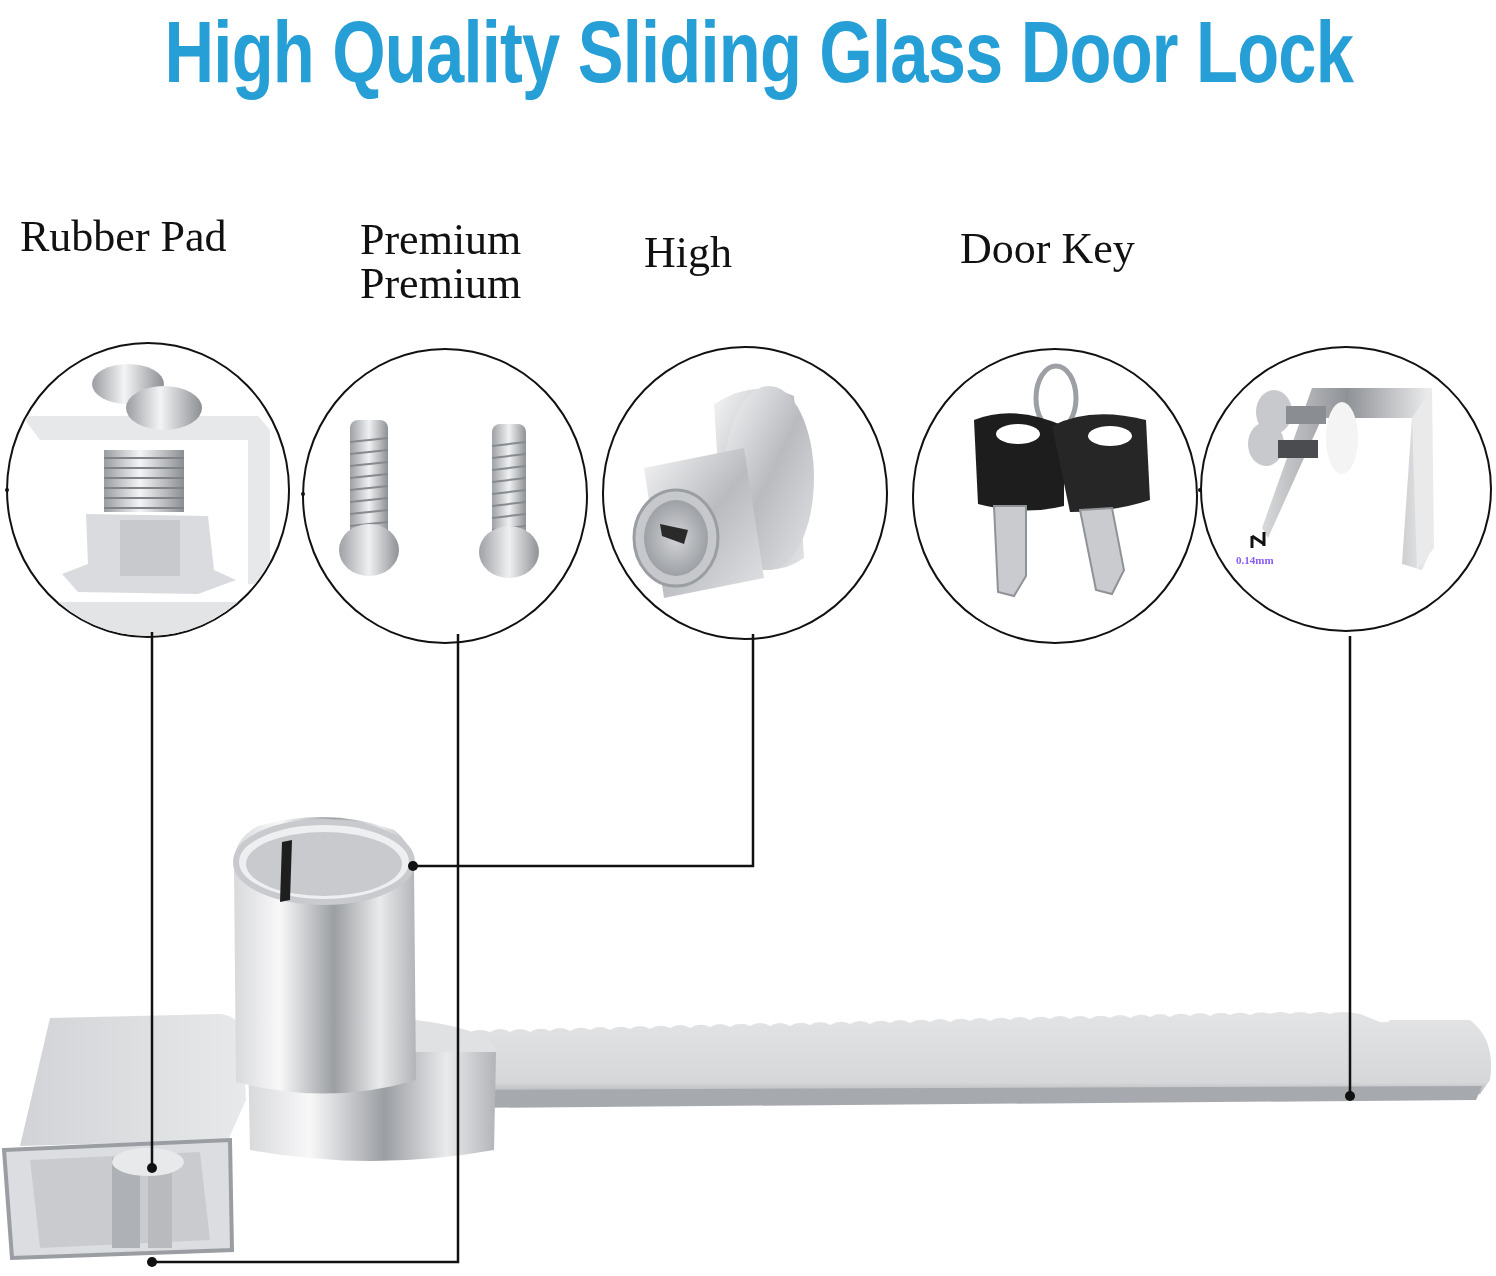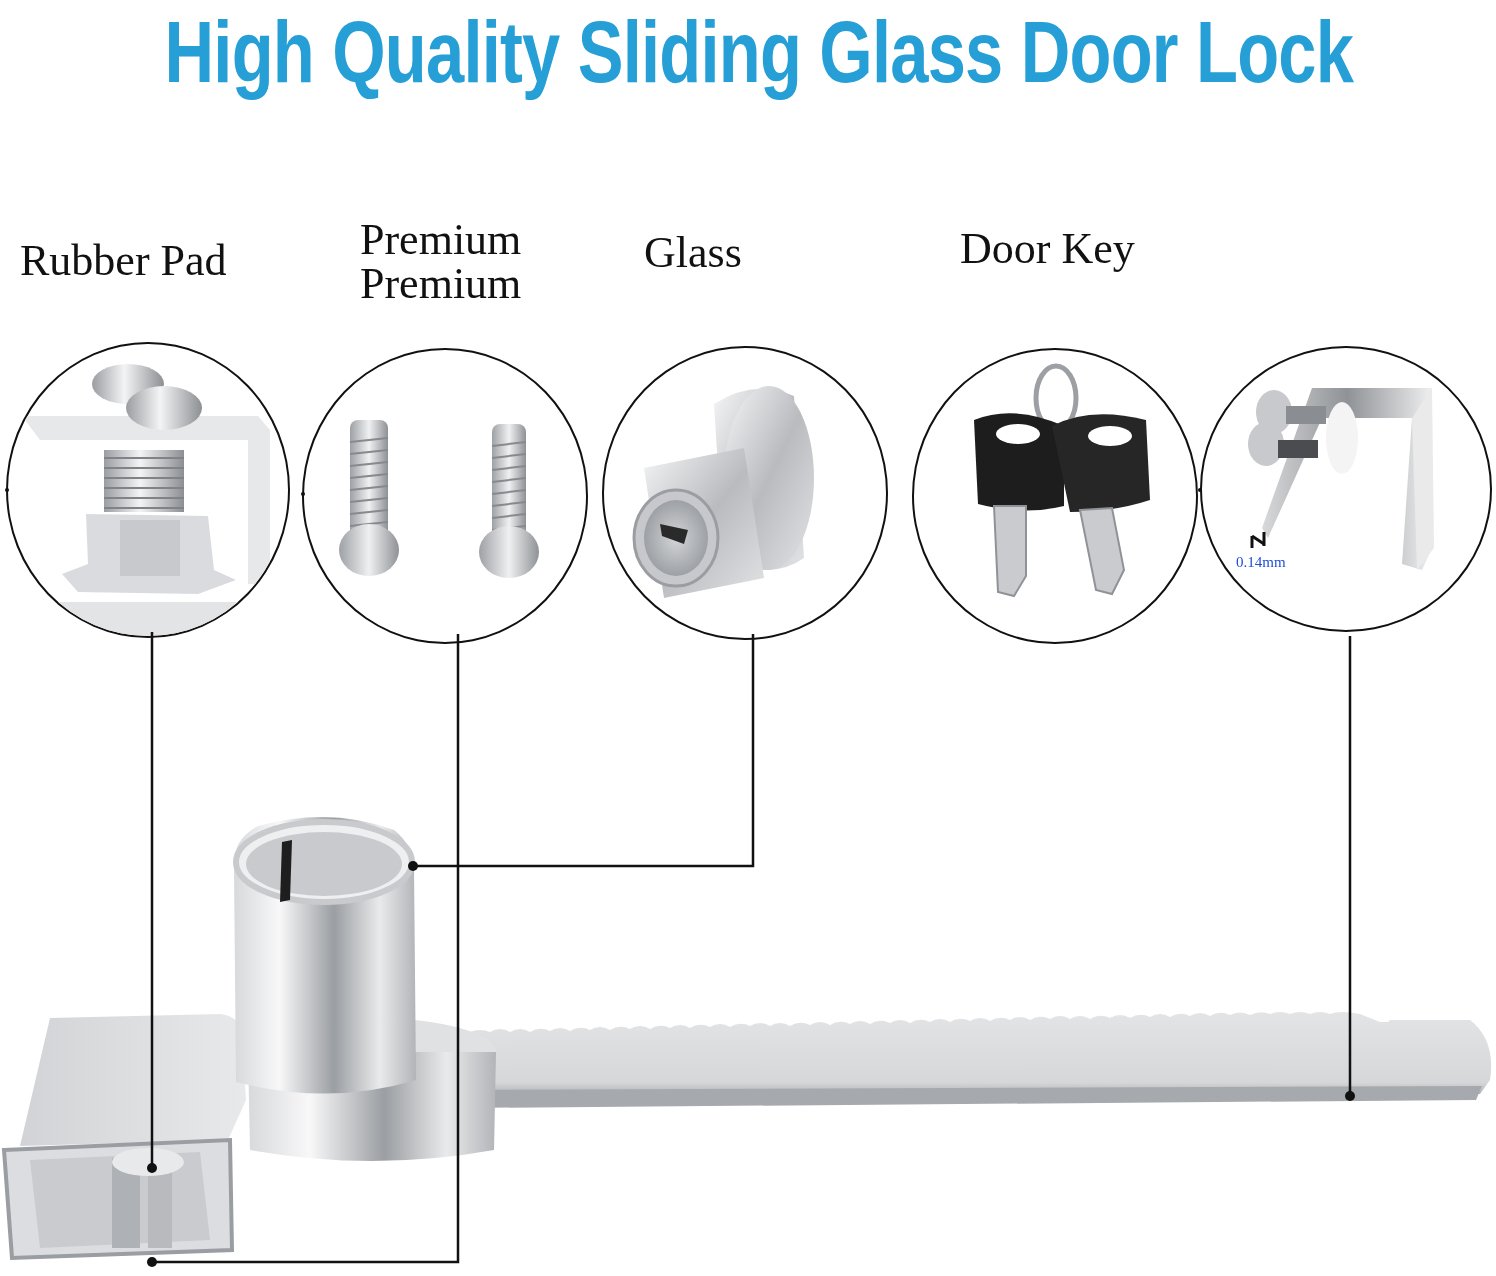--- a/index.html
+++ b/index.html
@@ -8,36 +8,36 @@
     position:absolute; left:0; top:2px; width:1496px; text-align:center;
     font-family:"Liberation Sans", sans-serif; font-weight:bold; font-size:88px;
     color:#259fd6; letter-spacing:-1px; transform:scaleX(0.78); transform-origin:center top;
     white-space:nowrap; line-height:100px;
   }
   .label { position:absolute; font-size:44px; line-height:46px; color:#111; font-family:"Liberation Serif", serif; }
   .circle {
     position:absolute; border:2px solid #111; border-radius:50%; background:#fff; overflow:hidden;
   }
   svg.overlay { position:absolute; left:0; top:0; }
-  .dim-text { position:absolute; font-family:"Liberation Serif", serif; font-weight:normal; font-size:15px; color:#1d4ed8; }
+  .dim-text { position:absolute; font-family:"Liberation Serif", serif; font-weight:bold; font-size:11px; color:#8b5cf6; }
 </style>
 </head>
 <body>
 
 <div class="title">High Quality Sliding Glass Door Lock</div>
 
-<div class="label" style="left:20px; top:238px;">
+<div class="label" style="left:20px; top:214px;">
   <div>Rubber Pad</div>
 </div>
 <div class="label" style="left:360px; top:218px; line-height:44px;">
   <div>Premium</div>
   <div>Premium</div>
 </div>
 <div class="label" style="left:644px; top:224px; line-height:58px;">
-  <div>Glass</div>
+  <div>High</div>
 </div>
 <div class="label" style="left:960px; top:226px;">
   <div>Door Key</div>
 </div>
 <div class="label" style="left:1246px; top:226px; line-height:60px;">
 </div>
 
 <div class="circle" style="left:6px; top:342px; width:280px; height:292px;">
   <svg width="280" height="292">
     <defs>

